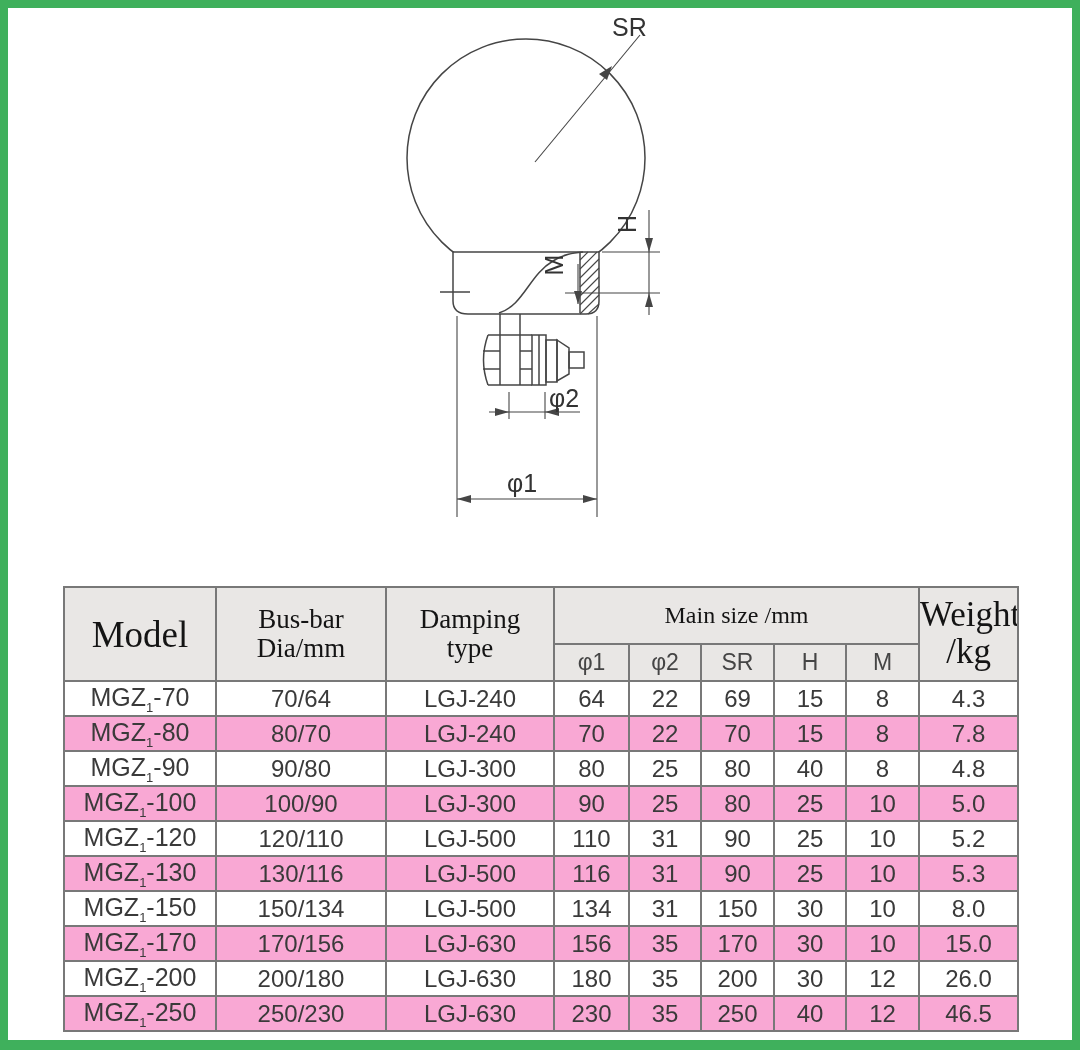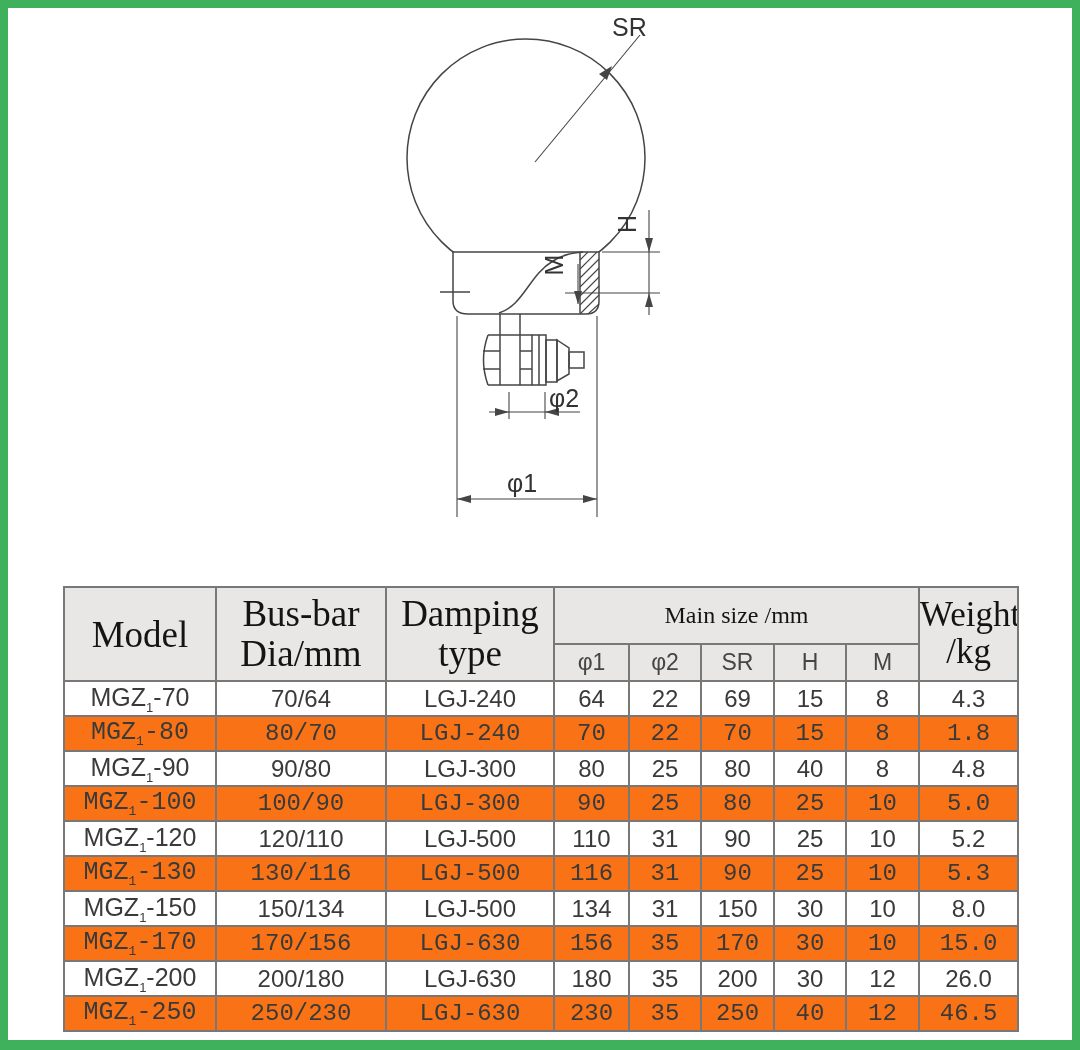--- a/index.html
+++ b/index.html
@@ -24,26 +24,26 @@
   table.spec th, table.spec td{
     border:2px solid #787878;
     text-align:center;vertical-align:middle;
     padding:0;overflow:hidden;white-space:nowrap;
   }
   thead th{background:#e9e7e5;font-weight:normal;color:#141414;}
   .serif{font-family:"Liberation Serif","DejaVu Serif",serif;}
   .h1 th{height:55px;}
   .h2 th{height:35px;}
   th.model-h{font-size:37px;}
-  th.two-line{font-size:37px;text-align:left;padding-left:7px;line-height:1.08;}
+  th.two-line{font-size:27px;text-align:left;padding-left:7px;line-height:1.08;}
   th.main-h{font-size:24px;}
   th.weight-h{font-size:35px;text-align:left;padding-left:4px;line-height:1.05;}
   .h2 th{font-size:23px;color:#454545;font-family:"Liberation Sans","DejaVu Sans",sans-serif;}
   tbody td{height:33px;font-size:24px;color:#3a3a3a;background:#ffffff;}
-  tbody tr.alt td{background:#f97316;font-family:Liberation Mono, monospace;}
+  tbody tr.alt td{background:#f9a8d4;}
   td.model-cell{font-size:25px;}
   td.model-cell sub{font-size:13px;}
 </style>
 </head>
 <body style="border-color: rgb(63, 176, 92);">
 
 <div class="stage">
 
   <svg class="drawing" width="1064" height="570" viewBox="0 0 1064 570">
 
@@ -167,21 +167,21 @@
         </tr>
         <tr class="alt">
           <td class="model-cell"><span>MGZ</span><sub>1</sub><span>-80</span></td>
           <td>80/70</td>
           <td>LGJ-240</td>
           <td>70</td>
           <td>22</td>
           <td>70</td>
           <td>15</td>
           <td>8</td>
-          <td>1.8</td>
+          <td>7.8</td>
         </tr>
         <tr>
           <td class="model-cell"><span>MGZ</span><sub>1</sub><span>-90</span></td>
           <td>90/80</td>
           <td>LGJ-300</td>
           <td>80</td>
           <td>25</td>
           <td>80</td>
           <td>40</td>
           <td>8</td>

